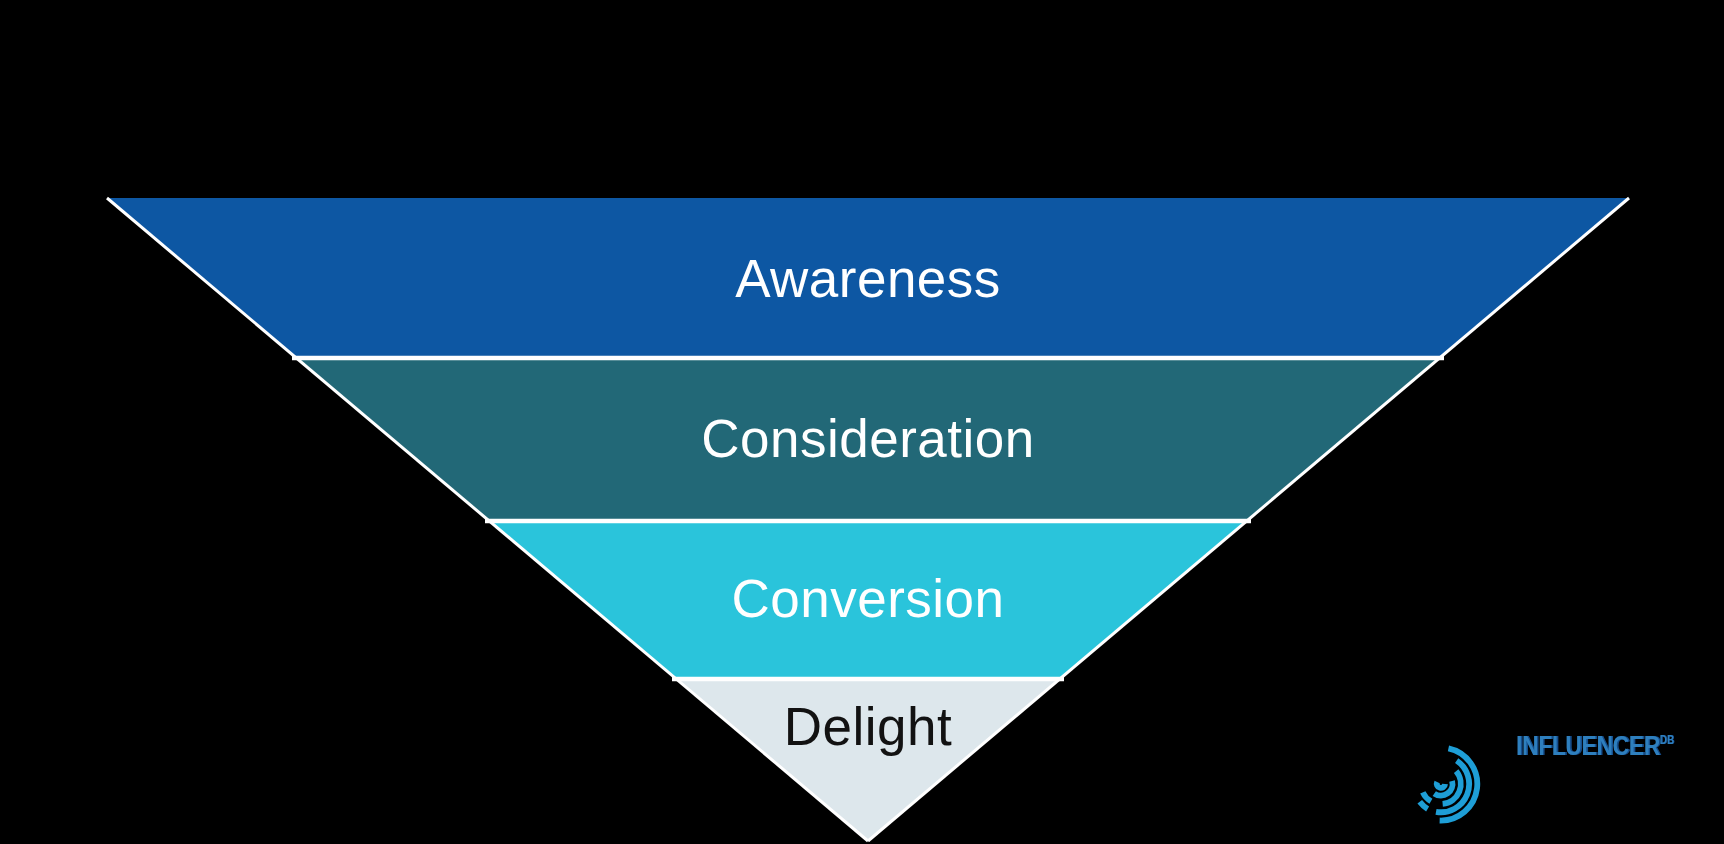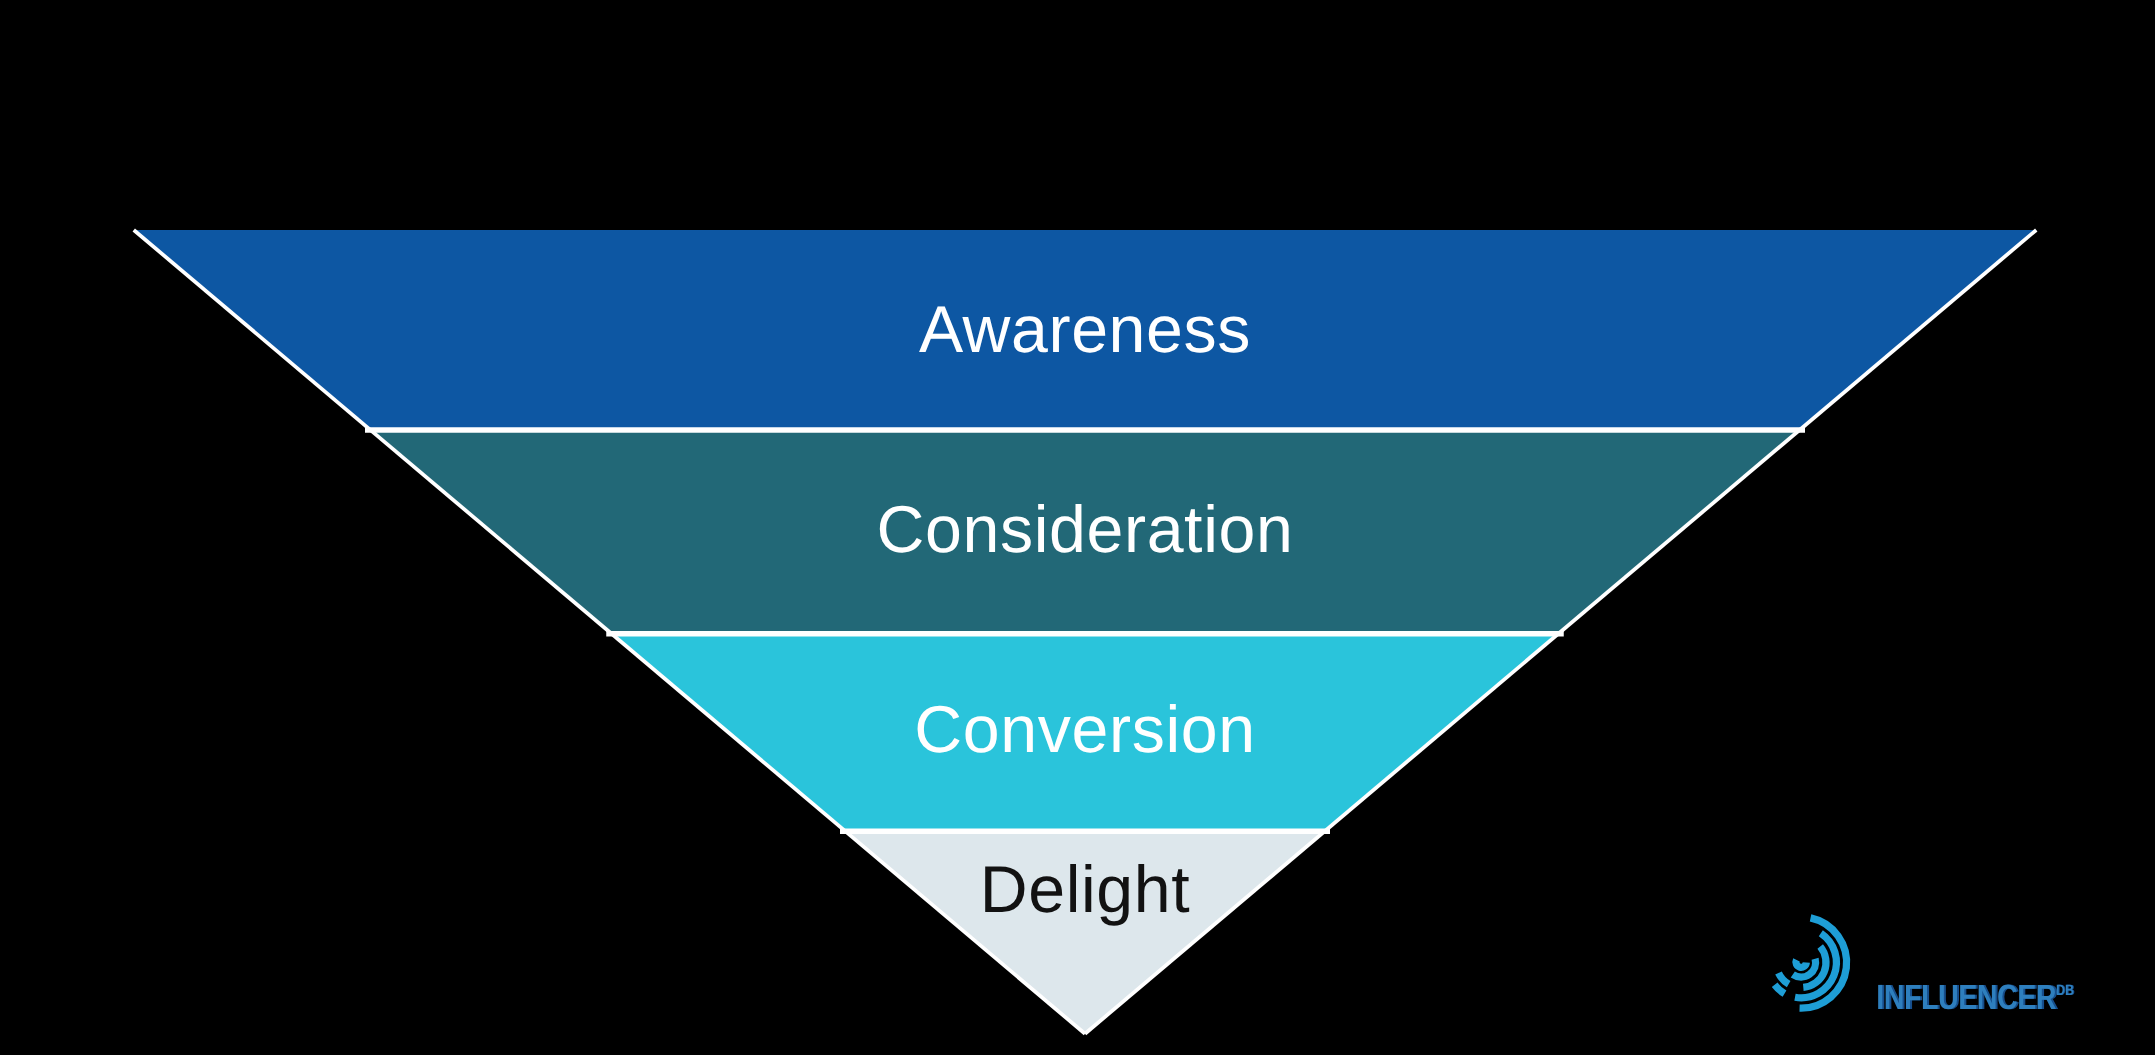--- a/index.html
+++ b/index.html
@@ -8,40 +8,41 @@
     width: 1724px;
     height: 844px;
     background: #000000;
     overflow: hidden;
     font-family: "Liberation Sans", sans-serif;
   }
   .stage-wrap {
     position: relative;
     width: 1724px;
     height: 716px;
+    margin-top: 14px;
   }
   svg.funnel {
     position: absolute;
     left: 0;
     top: 0;
     display: block;
   }
   .funnel-label {
     font-family: "Liberation Sans", sans-serif;
     font-size: 53px;
     font-weight: 400;
     letter-spacing: 0.5px;
   }
   .logo {
     position: absolute;
     left: 1416px;
     top: 723px;
     display: flex;
-    align-items: flex-end;
-    gap: 7px;
+    align-items: flex-start;
+    gap: 22px;
   }
   .logo-mark {
     width: 78px;
     height: 94px;
     display: block;
   }
   .logo-text {
     display: flex;
     align-items: flex-start;
     transform: scaleX(0.82) translateY(-5px);

